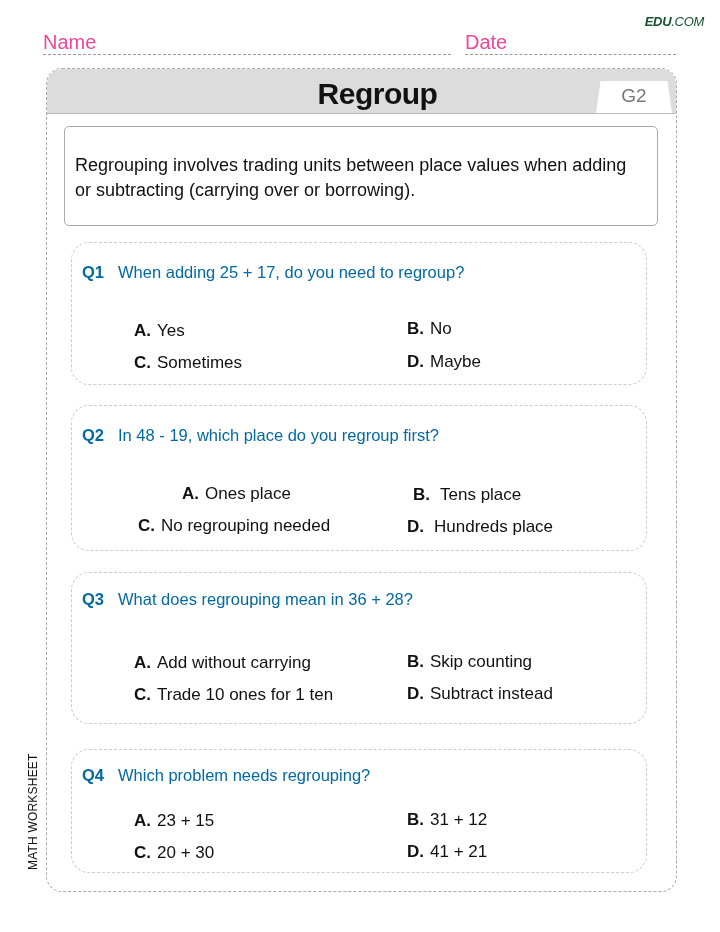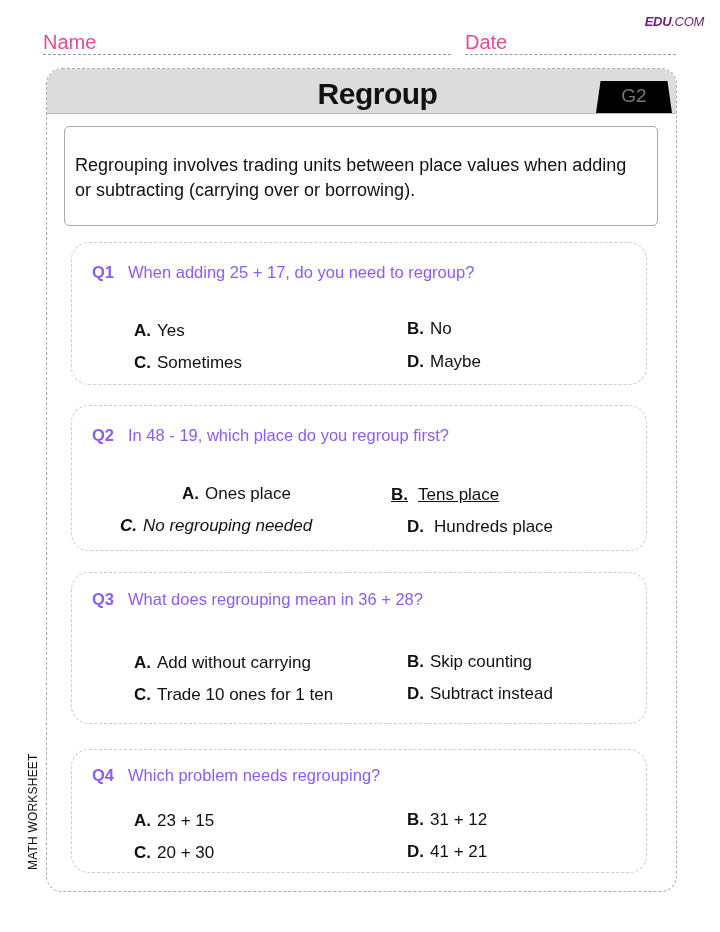--- a/index.html
+++ b/index.html
@@ -1,29 +1,29 @@
 <!DOCTYPE html>
 <html><head>
 <meta charset="utf-8">
 <style>
   html, body { margin:0; padding:0; background:#fff; }
   body { width:720px; height:932px; position:relative; overflow:hidden; font-family:"Liberation Sans", sans-serif; color:#1a1a1a; }
-  .brand { position:absolute; top:14px; right:16px; font-size:13px; color:#701a75; font-style:italic; letter-spacing:-0.3px; }
+  .brand { position:absolute; top:14px; right:16px; font-size:13px; color:#14532d; font-style:italic; letter-spacing:-0.3px; }
   .brand b { font-weight:800; }
   .field { position:absolute; top:30px; font-size:20px; color:#ec4899; border-bottom:1px dashed #999; height:24px; line-height:24px; }
   .field-name { left:43px; width:408px; }
   .field-date { left:465px; width:211px; }
   .sheet { position:absolute; left:46px; top:68px; width:631px; height:824px; border:1px dashed #aaa; border-radius:16px; overflow:hidden; box-sizing:border-box; }
   .sheet-header { position:absolute; left:0; top:0; width:100%; height:44px; background:#dcdcdc; border-bottom:1px solid #bbb; }
   .title { position:absolute; left:16px; width:100%; top:8px; text-align:center; font-size:30px; font-weight:bold; color:#111; letter-spacing:-0.5px; }
-  .grade-tab { position:absolute; right:4px; top:12px; width:76px; height:32px; background:#000000; clip-path:polygon(6% 0, 94% 0, 100% 100%, 0 100%); }
+  .grade-tab { position:absolute; right:4px; top:12px; width:76px; height:32px; background:#ffffff; clip-path:polygon(6% 0, 94% 0, 100% 100%, 0 100%); }
   .grade-tab span { position:absolute; left:0; right:0; top:4px; text-align:center; font-size:19px; color:#777; }
   .intro { position:absolute; left:17px; top:57px; width:594px; height:100px; border:1px solid #aaa; border-radius:5px; box-sizing:border-box; padding:26px 10px 0 10px; font-size:18px; line-height:25px; color:#111; }
   .q { position:absolute; left:24px; width:576px; border:1px dashed #ccc; border-radius:18px; box-sizing:border-box; }
-  .q-head { position:absolute; left:20px; font-size:16.5px; color:#8b5cf6; }
+  .q-head { position:absolute; left:10px; font-size:16.5px; color:#0369a1; }
   .q-num { font-weight:bold; margin-right:14px; }
   .opt { position:absolute; font-size:17px; color:#111; }
   .opt b { font-weight:bold; margin-right:6px; }
   .side { position:absolute; left:26px; top:870px; transform-origin:left top; transform:rotate(-90deg); font-size:12px; color:#111; letter-spacing:0.2px; white-space:nowrap; }
 </style>
 </head>
 <body>
 
 <div class="brand"><b>EDU</b><span>.COM</span></div>
 
@@ -44,22 +44,22 @@
     <div class="q-head" style="top:20px;"><span class="q-num">Q1</span><span>When adding 25 + 17, do you need to regroup?</span></div>
     <div class="opt" style="left:62px;top:78px;"><b>A.</b><span>Yes</span></div>
     <div class="opt" style="left:335px;top:76px;"><b>B.</b><span>No</span></div>
     <div class="opt" style="left:62px;top:110px;"><b>C.</b><span>Sometimes</span></div>
     <div class="opt" style="left:335px;top:109px;"><b>D.</b><span>Maybe</span></div>
   </div>
 
   <div class="q" style="top:336px;height:146px;">
     <div class="q-head" style="top:20px;"><span class="q-num">Q2</span><span>In 48 - 19, which place do you regroup first?</span></div>
     <div class="opt" style="left:62px;top:78px;margin-left:48px;"><b>A.</b><span>Ones place</span></div>
-    <div class="opt" style="left:319px;top:79px;text-decoration:underline;"><b style="margin-right:10px">B.</b><span>Tens place</span></div>
-    <div class="opt" style="left:48px;top:110px;font-style:italic;"><b>C.</b><span>No regrouping needed</span></div>
+    <div class="opt" style="left:341px;top:79px;"><b style="margin-right:10px">B.</b><span>Tens place</span></div>
+    <div class="opt" style="left:66px;top:110px;"><b>C.</b><span>No regrouping needed</span></div>
     <div class="opt" style="left:335px;top:111px;"><b style="margin-right:10px">D.</b><span>Hundreds place</span></div>
   </div>
 
   <div class="q" style="top:503px;height:152px;">
     <div class="q-head" style="top:17px;"><span class="q-num">Q3</span><span>What does regrouping mean in 36 + 28?</span></div>
     <div class="opt" style="left:62px;top:80px;"><b>A.</b><span>Add without carrying</span></div>
     <div class="opt" style="left:335px;top:79px;"><b>B.</b><span>Skip counting</span></div>
     <div class="opt" style="left:62px;top:112px;"><b>C.</b><span>Trade 10 ones for 1 ten</span></div>
     <div class="opt" style="left:335px;top:111px;"><b>D.</b><span>Subtract instead</span></div>
   </div>

